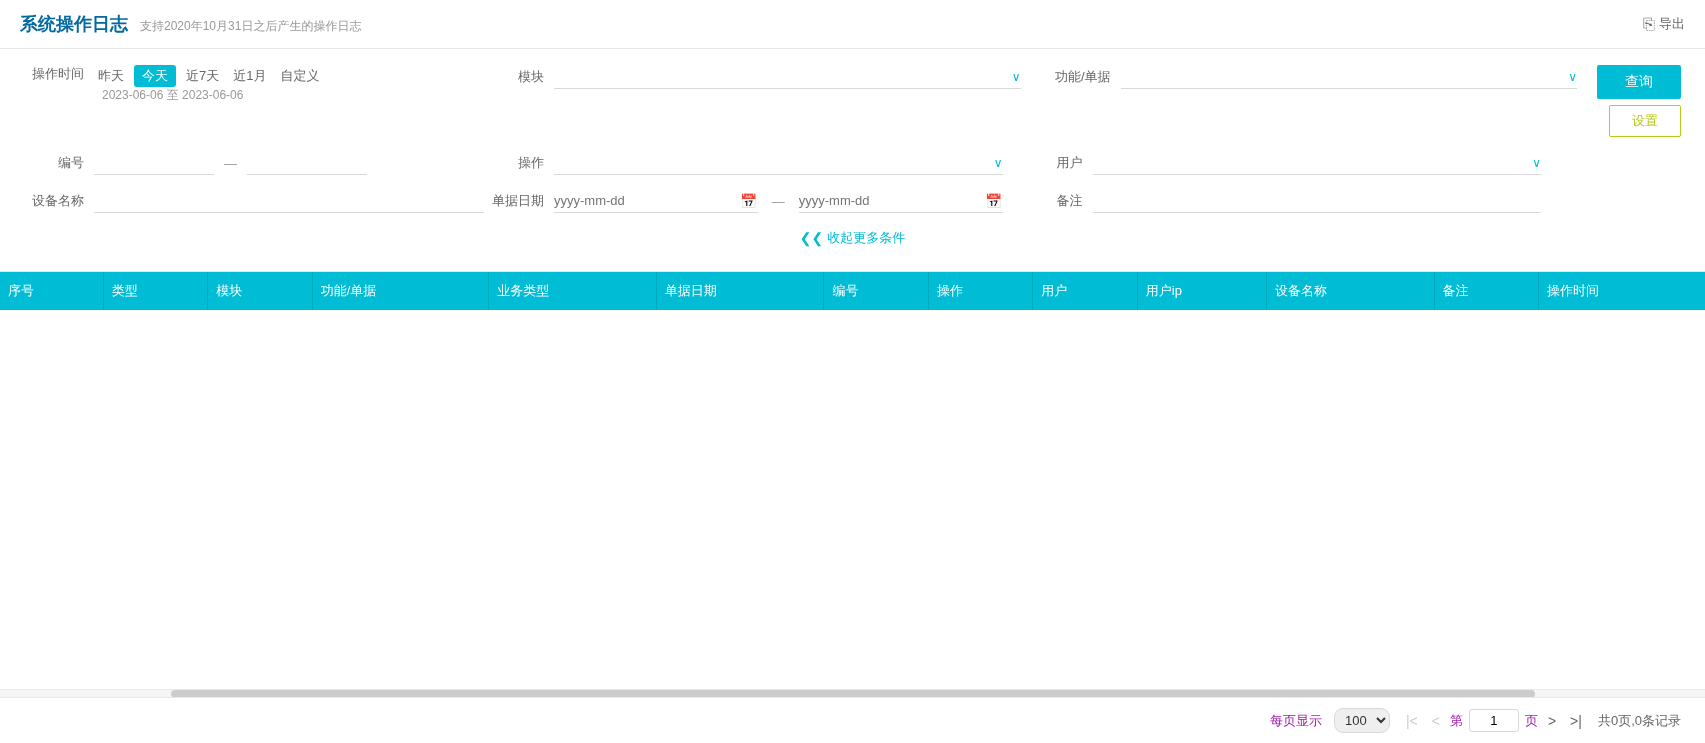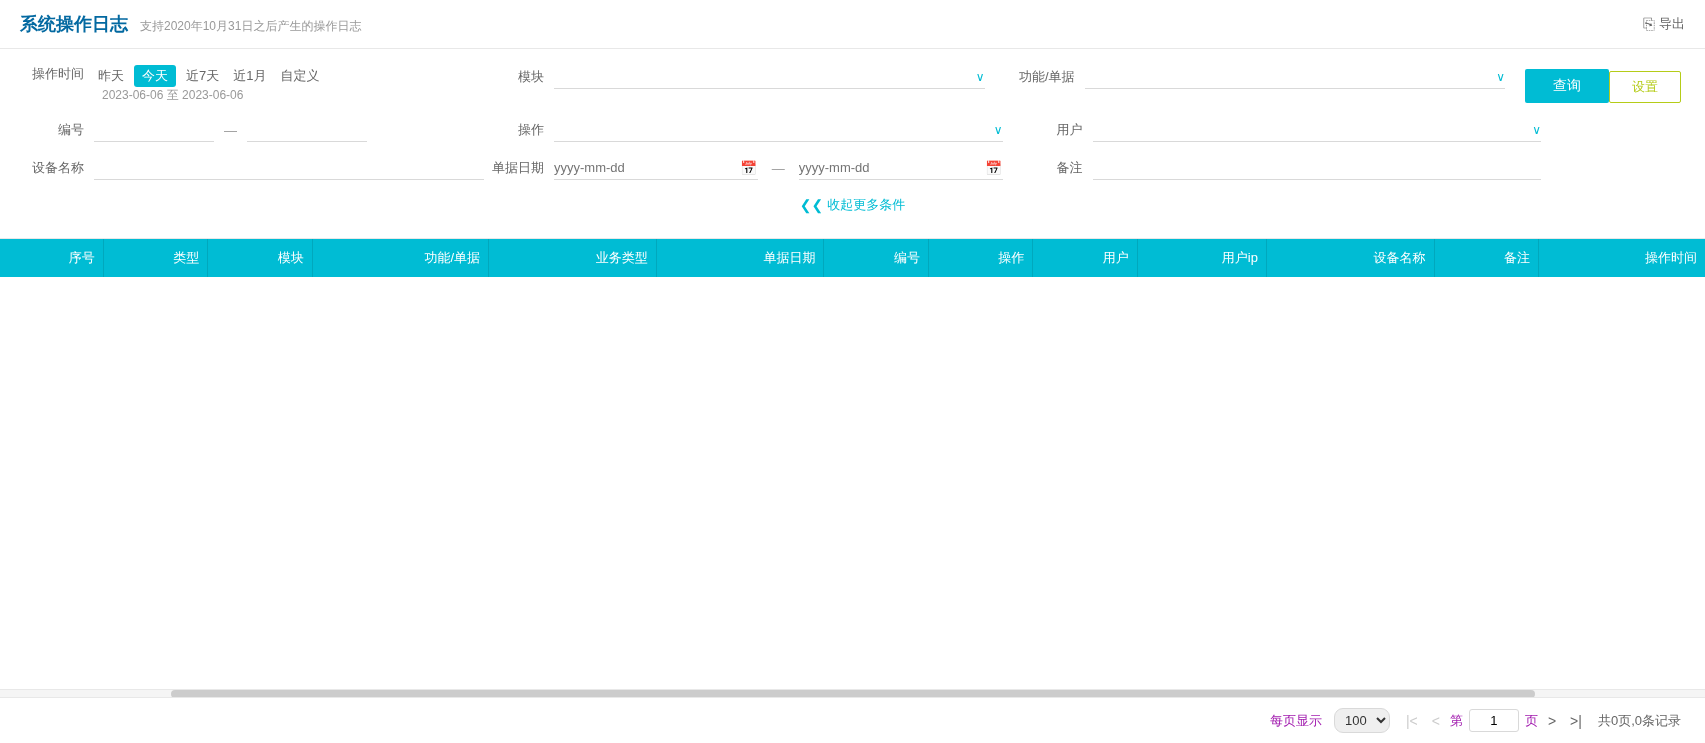--- a/index.html
+++ b/index.html
@@ -31,31 +31,31 @@
 
     .filter-select-wrapper { position: relative; display: flex; align-items: center; border-bottom: 1px solid #d9d9d9; width: 100%; }
     .filter-select-wrapper input { border: none; outline: none; padding: 4px 0; font-size: 13px; color: #333; background: transparent; flex: 1; }
     .filter-select-wrapper .chevron { color: #00bcd4; margin-left: 4px; font-size: 12px; cursor: pointer; }
 
     .filter-sep { color: #999; margin: 0 10px; }
 
     
     .btn-query { background: #00bcd4; color: #fff; border: none; padding: 8px 28px; font-size: 14px; cursor: pointer; border-radius: 2px; }
     .btn-settings { background: #fff; color: #b5cc18; border: 1px solid #b5cc18; padding: 6px 22px; font-size: 13px; cursor: pointer; border-radius: 2px; margin-top: 6px; }
-    .btns-wrapper { display: flex; flex-direction: row; align-items: flex-end; }
+    .btns-wrapper { display: flex; flex-direction: column; align-items: flex-end; }
 
     
     .collapse-bar { text-align: center; padding: 8px 0; }
     .collapse-btn { background: none; border: none; color: #00bcd4; cursor: pointer; font-size: 13px; display: inline-flex; align-items: center; gap: 4px; }
 
     
     .table-wrapper { flex: 1; overflow-x: auto; background: #fff; }
     table { width: 100%; border-collapse: collapse; min-width: 1600px; }
     thead tr { background: #00bcd4; }
-    thead th { color: #fff; font-size: 13px; font-weight: normal; padding: 10px 8px; text-align: right; border-right: 1px solid #00a8bd; white-space: nowrap; }
+    thead th { color: #fff; font-size: 13px; font-weight: normal; padding: 10px 8px; text-align: left; border-right: 1px solid #00a8bd; white-space: nowrap; }
     thead th:last-child { border-right: none; }
 
     
     .page-footer { background: #fff; border-top: 1px solid #e8e8e8; padding: 10px 24px; display: flex; align-items: center; justify-content: flex-end; gap: 12px; }
     .footer-label { font-size: 13px; color: #a21caf; }
     .footer-select { border: 1px solid #d9d9d9; border-radius: 9px; padding: 3px 6px; font-size: 13px; cursor: pointer; color: #333; }
     .pagination { display: flex; align-items: center; gap: 6px; }
     .pag-btn { border: none; background: none; color: #666; font-size: 14px; cursor: pointer; padding: 2px 4px; }
     .pag-btn:disabled { color: #ccc; cursor: default; }
     .pag-input { border: 1px solid #d9d9d9; border-radius: 3px; width: 50px; text-align: center; padding: 3px 4px; font-size: 13px; }

